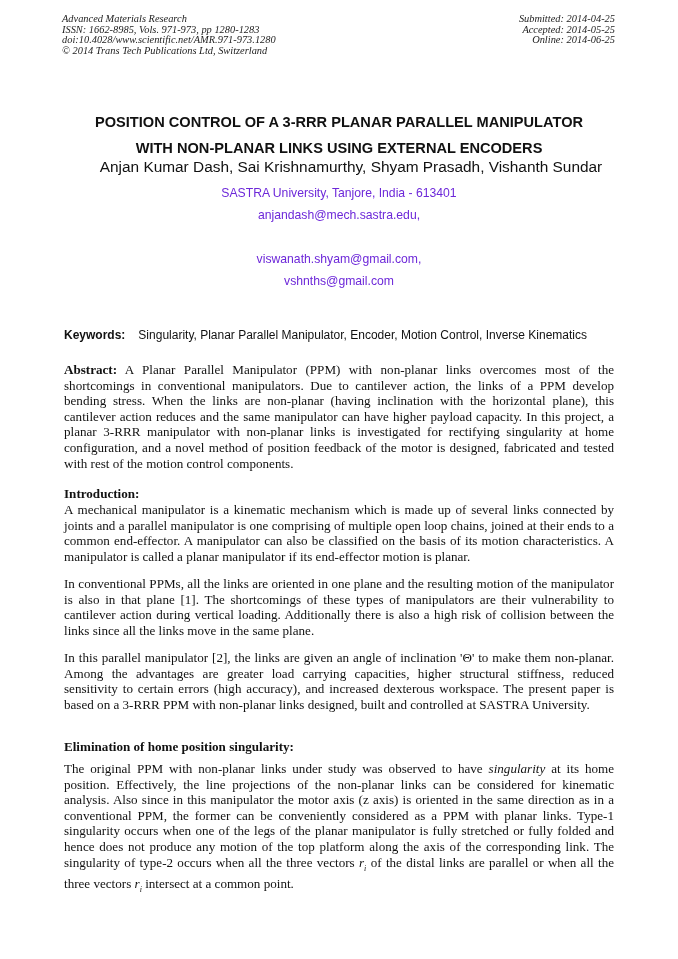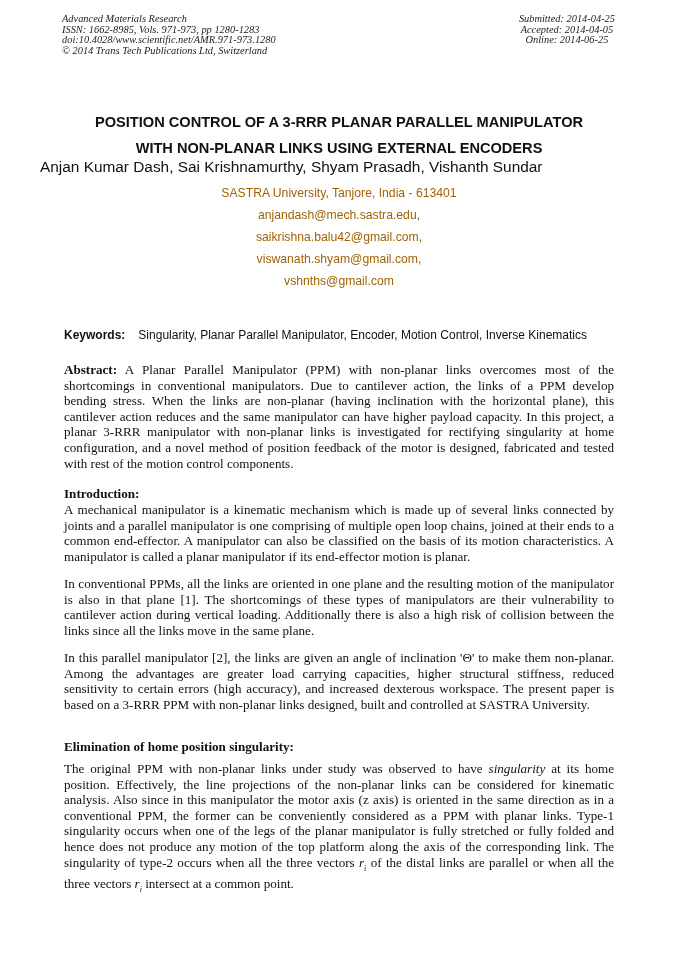--- a/index.html
+++ b/index.html
@@ -1,24 +1,24 @@
 <!DOCTYPE html>
 <html><head>
 <meta charset="utf-8">
 <style>
   html, body { margin: 0; padding: 0; background: #ffffff; }
   body { width: 678px; height: 959px; position: relative; overflow: hidden; color: #111; }
   .page { position: absolute; left: 0; top: 0; width: 678px; height: 956px; }
   .hdr-left { position: absolute; left: 62px; top: 14px; font-family: "Liberation Serif", serif; font-style: italic; font-size: 10.4px; line-height: 10.6px; color: #222; }
-  .hdr-right { position: absolute; right: 63px; top: 14px; text-align: center; font-family: "Liberation Serif", serif; font-style: italic; font-size: 10.4px; line-height: 10.6px; color: #222; }
+  .hdr-right { position: absolute; right: 63px; top: 14px; text-align: right; font-family: "Liberation Serif", serif; font-style: italic; font-size: 10.4px; line-height: 10.6px; color: #222; }
   .title { position: absolute; left: 40px; width: 598px; text-align: center; font-family: "Liberation Sans", sans-serif; font-weight: bold; font-size: 14.6px; color: #111; margin-top: 32px; }
   .title.l1 { top: 82px; }
   .title.l2 { top: 108px; }
-  .authors { position: absolute; left: 40px; width: 598px; top: 158px; text-align: left; font-family: "Liberation Sans", sans-serif; font-size: 15.4px; color: #111; }
-  .aff { position: absolute; left: 40px; width: 598px; text-align: center; font-family: "Liberation Sans", sans-serif; font-size: 12.2px; color: #a16207; }
+  .authors { position: absolute; left: 52px; width: 598px; top: 158px; text-align: center; font-family: "Liberation Sans", sans-serif; font-size: 15.4px; color: #111; }
+  .aff { position: absolute; left: 40px; width: 598px; text-align: center; font-family: "Liberation Sans", sans-serif; font-size: 12.2px; color: #6d28d9; }
   .kw { position: absolute; left: 64px; top: 328px; font-family: "Liberation Sans", sans-serif; font-size: 12px; color: #111; white-space: nowrap; }
   .kw b { margin-right: 13px; }
   .body { position: absolute; left: 64px; width: 550px; font-family: "Liberation Serif", serif; font-size: 13.1px; line-height: 15.6px; text-align: justify; color: #111; }
   .body b { font-weight: bold; margin-top: 8px; }
   .head { position: absolute; left: 64px; font-family: "Liberation Serif", serif; font-weight: bold; font-size: 13.1px; color: #111; }
   i sub { font-size: 8px; }
 </style>
 </head>
 <body>
 
@@ -26,31 +26,30 @@
 
   <div class="hdr-left">
     <div>Advanced Materials Research</div>
     <div>ISSN: 1662-8985, Vols. 971-973, pp 1280-1283</div>
     <div>doi:10.4028/www.scientific.net/AMR.971-973.1280</div>
     <div>© 2014 Trans Tech Publications Ltd, Switzerland</div>
   </div>
 
   <div class="hdr-right">
     <div>Submitted: 2014-04-25</div>
-    <div>Accepted: 2014-04-05</div>
+    <div>Accepted: 2014-05-25</div>
     <div>Online: 2014-06-25</div>
   </div>
 
   <div class="title l1">POSITION CONTROL OF A 3-RRR PLANAR PARALLEL MANIPULATOR</div>
   <div class="title l2">WITH NON-PLANAR LINKS USING EXTERNAL ENCODERS</div>
 
   <div class="authors">Anjan Kumar Dash, Sai Krishnamurthy, Shyam Prasadh, Vishanth Sundar</div>
   <div class="aff" style="top:186px">SASTRA University, Tanjore, India - 613401</div>
   <div class="aff" style="top:208px">anjandash@mech.sastra.edu,</div>
-  <div class="aff" style="top:230px">saikrishna.balu42@gmail.com,</div>
   <div class="aff" style="top:274px">vshnths@gmail.com</div>
   <div class="aff" style="top:252px">viswanath.shyam@gmail.com,</div>
 
   <div class="kw">
     <b>Keywords:</b><span>Singularity, Planar Parallel Manipulator, Encoder, Motion Control, Inverse Kinematics</span>
   </div>
 
   <div class="body" style="top:362px">
     <b>Abstract:</b><span> A Planar Parallel Manipulator (PPM) with non-planar links overcomes most of the shortcomings in conventional manipulators. Due to cantilever action, the links of a PPM develop bending stress. When the links are non-planar (having inclination with the horizontal plane), this cantilever action reduces and the same manipulator can have higher payload capacity. In this project, a planar 3-RRR manipulator with non-planar links is investigated for rectifying singularity at home configuration, and a novel method of position feedback of the motor is designed, fabricated and tested with rest of the motion control components.</span>
   </div>

